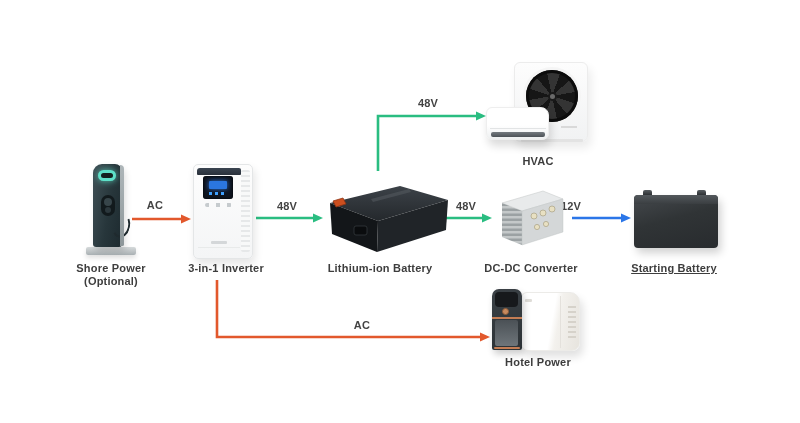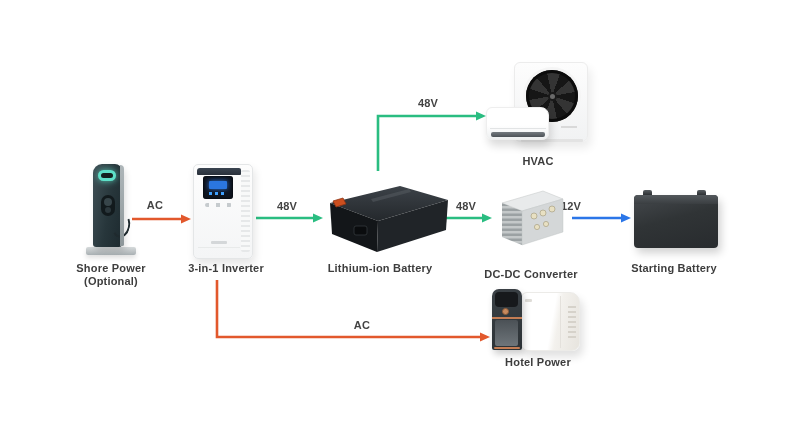--- a/index.html
+++ b/index.html
@@ -204,17 +204,17 @@
     </div>
   </div>
 
   <div class="lbl" style="left:111px;top:262px;">
     <span style="position:static;display:block;">Shore Power</span>
     <span style="position:static;display:block;">(Optional)</span>
   </div>
   <div class="lbl" style="left:226px;top:262px;">3-in-1 Inverter</div>
   <div class="lbl" style="left:380px;top:262px;">Lithium-ion Battery</div>
   <div class="lbl" style="left:538px;top:155px;">HVAC</div>
-  <div class="lbl" style="left:531px;top:268px;">DC-DC Converter</div>
-  <div class="lbl" style="left:674px;top:262px;">Starting Battery</div>
+  <div class="lbl" style="left:531px;top:262px;">DC-DC Converter</div>
+  <div class="lbl" style="left:674px;top:262px;text-decoration:underline;">Starting Battery</div>
   <div class="lbl" style="left:538px;top:356px;">Hotel Power</div>
 
 </div>
 
 </body></html>

